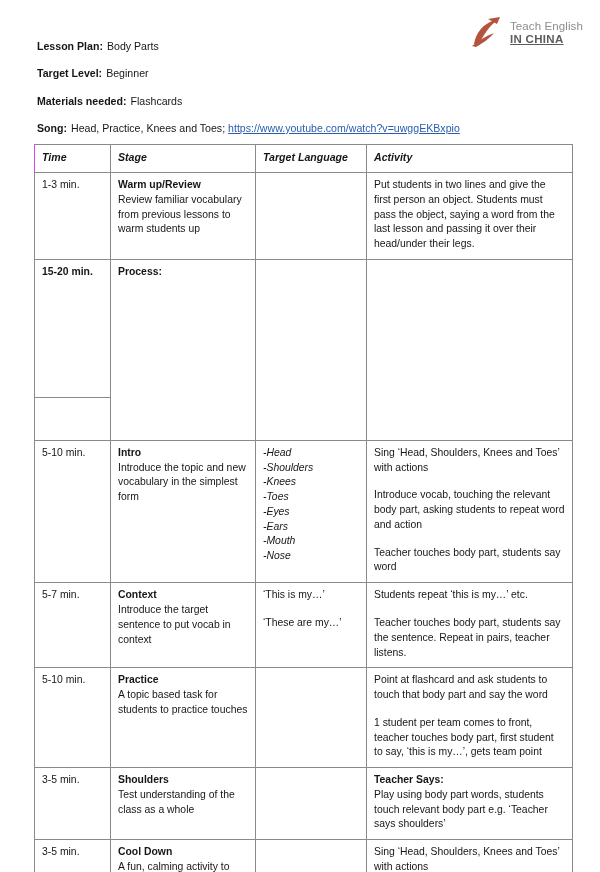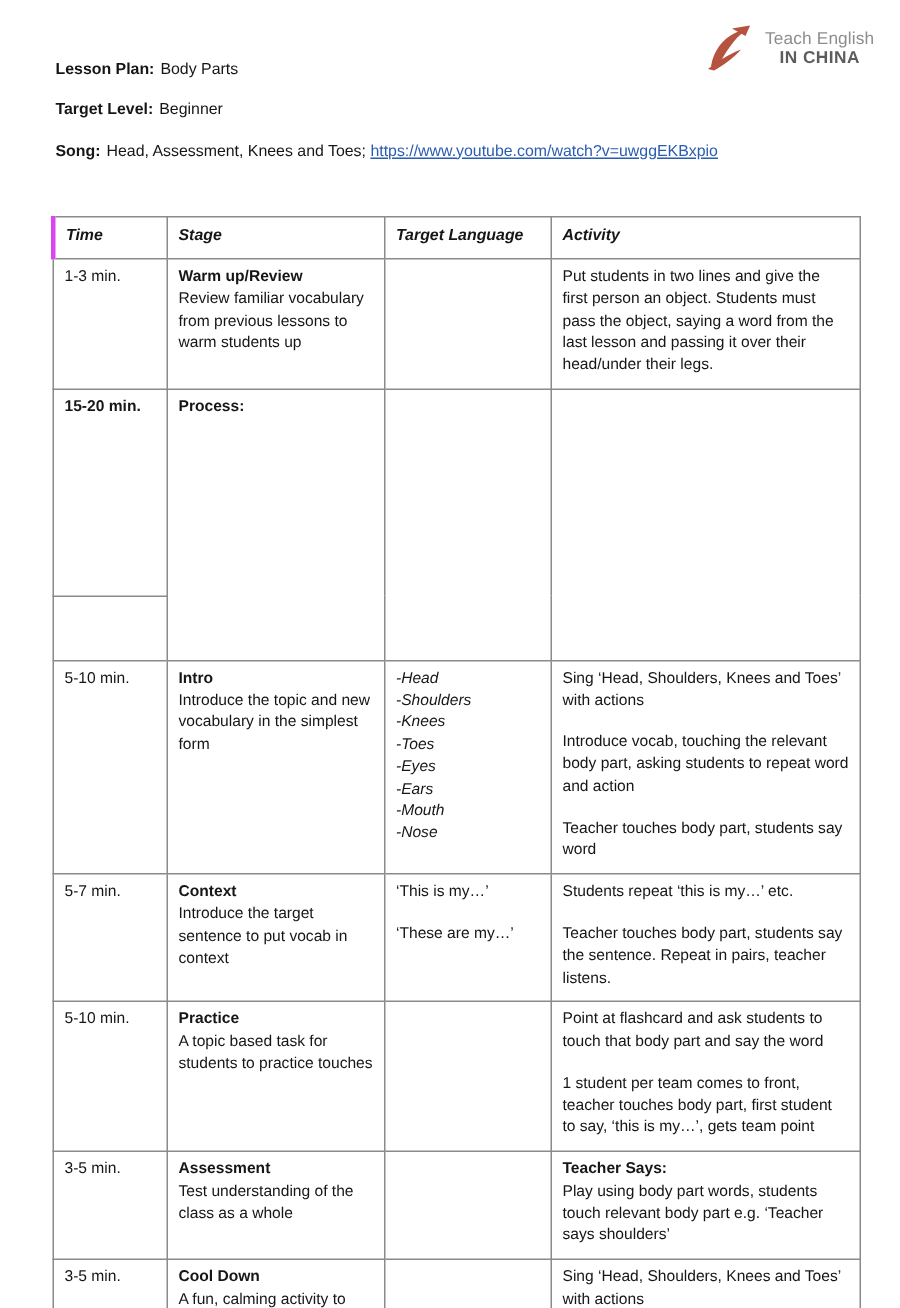--- a/index.html
+++ b/index.html
@@ -41,22 +41,23 @@
     color: #8d8d8d;
     letter-spacing: .1px;
     white-space: nowrap;
     text-align: right;
   }
   .logo-line2 {
     font-size: 11.5px;
     color: #5c5c5c;
     font-weight: bold;
     letter-spacing: .3px;
-    text-align: center;
+    text-align: left;
     white-space: nowrap;
+    text-decoration: underline;
   }
 
   
   .meta {
     position: absolute;
     left: 37px;
     top: 40px;
     width: 530px;
     font-size: 10.6px;
   }
@@ -102,21 +103,21 @@
   col.c-act     { width: 206px; }
 
   thead th {
     font-weight: bold;
     font-style: italic;
     font-size: 10.6px;
     padding-top: 4px;
     padding-bottom: 5px;
     border-color: #8a8a8a;
   }
-  thead th.first { border-left: 3px solid #d946ef; }
+  thead th.first { border-left: 1px solid #d946ef; }
 
   .row-strong > td {
     border-top: 2px solid #4a4a4a;
     margin-top: 47px;
   }
 
   td.time { white-space: nowrap; }
   td.time.bold { font-weight: bold; }
 
   .lead {
@@ -147,21 +148,24 @@
 </div>
 
 <div class="meta">
   <div class="meta-line">
     <span class="meta-label">Lesson Plan:</span><span class="meta-value gap">Body Parts</span>
   </div>
   <div class="meta-line">
     <span class="meta-label">Target Level:</span><span class="meta-value gap">Beginner</span>
   </div>
   <div class="meta-line">
-    <span class="meta-label">Song:</span><span class="meta-value gap">Head, Assessment, Knees and Toes;</span>
+    <span class="meta-label">Materials needed:</span><span class="meta-value gap">Flashcards</span>
+  </div>
+  <div class="meta-line">
+    <span class="meta-label">Song:</span><span class="meta-value gap">Head, Practice, Knees and Toes;</span>
     <a class="meta-link" href="#">https://www.youtube.com/watch?v=uwggEKBxpio</a>
   </div>
 </div>
 
 <table class="plan">
   <colgroup>
     <col class="c-time">
       <col class="c-stage">
       <col class="c-target">
       <col class="c-act">
@@ -249,21 +253,21 @@
       <td></td>
       <td>
         <p class="para">Point at flashcard and ask students to touch that body part and say the word</p>
         <p class="para">1 student per team comes to front, teacher touches body part, first student to say, ‘this is my…’, gets team point</p>
       </td>
     </tr>
 
     <tr>
       <td class="time">3-5 min.</td>
       <td>
-        <span class="lead">Assessment</span>
+        <span class="lead">Shoulders</span>
         <span class="sub">Test understanding of the class as a whole</span>
       </td>
       <td></td>
       <td>
         <span class="lead">Teacher Says:</span>
         <span class="sub">Play using body part words, students touch relevant body part e.g. ‘Teacher says shoulders’</span>
       </td>
     </tr>
 
     <tr>

